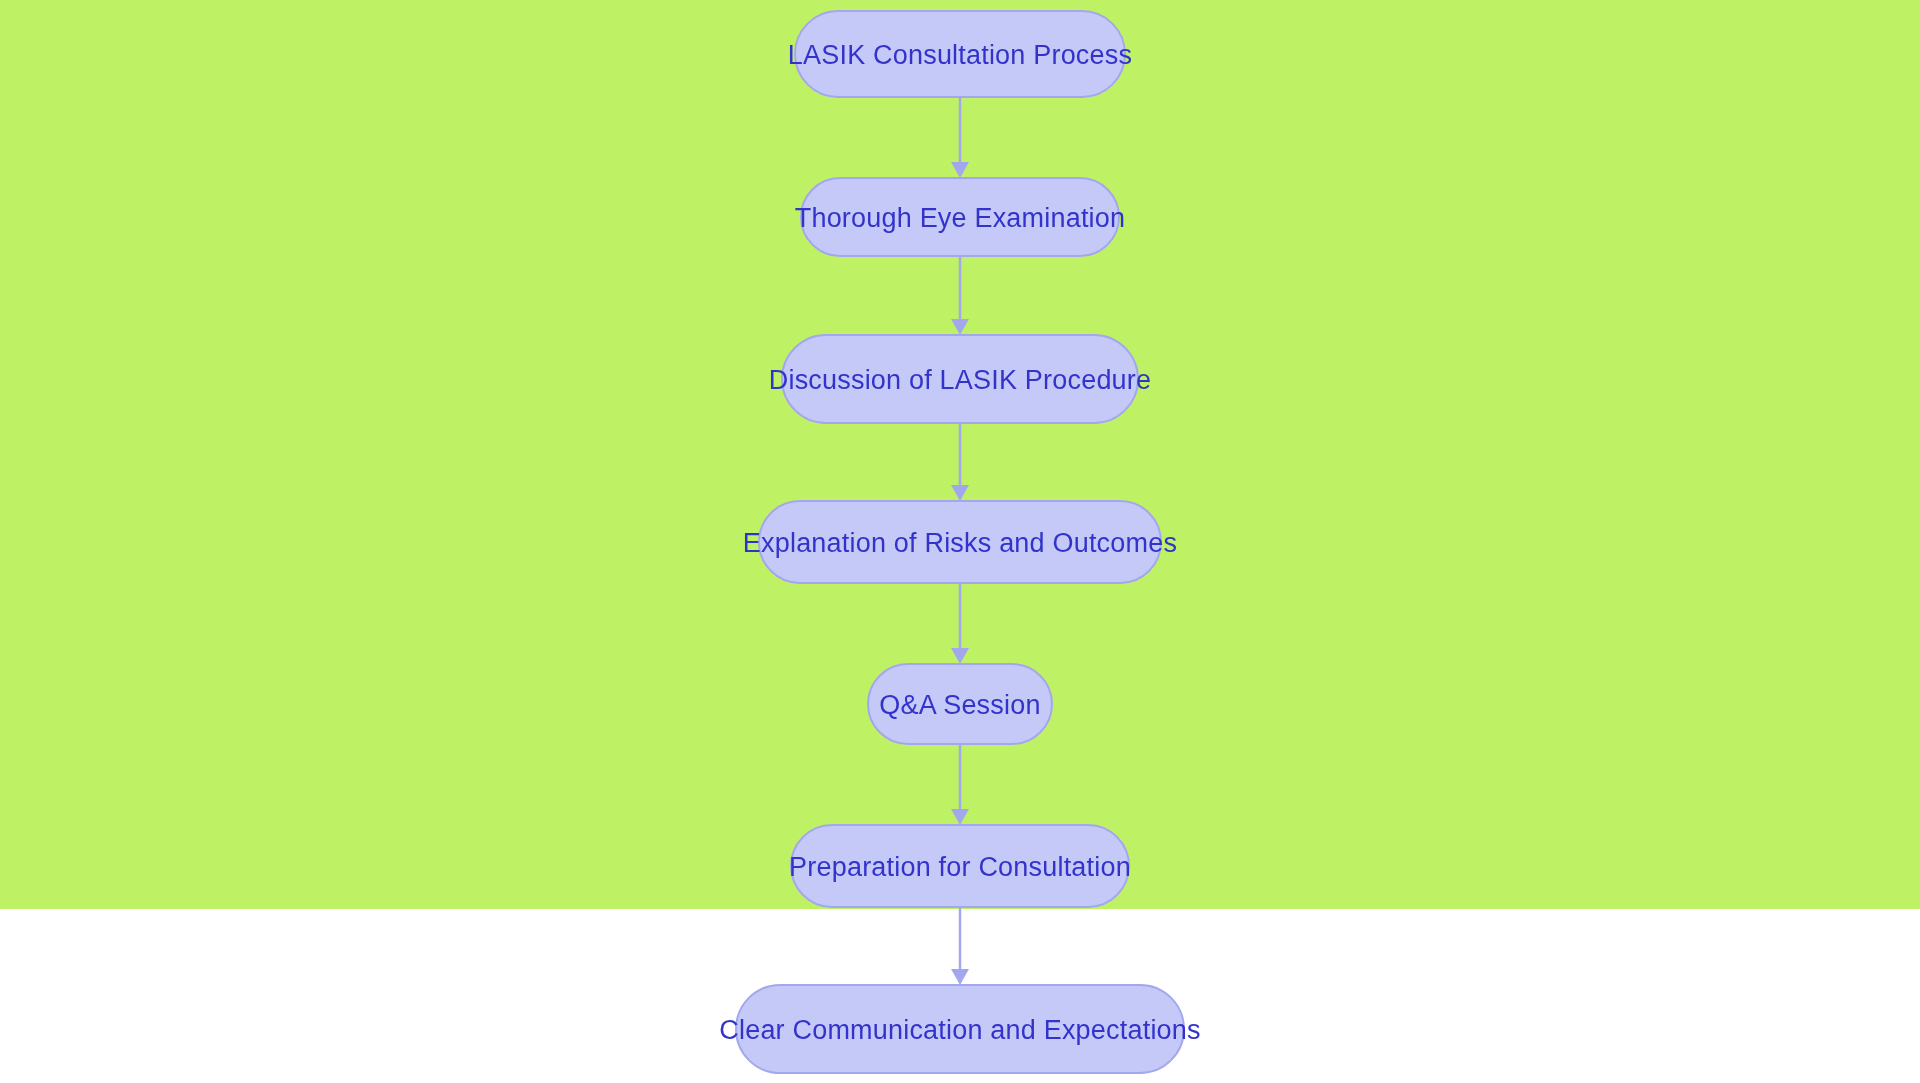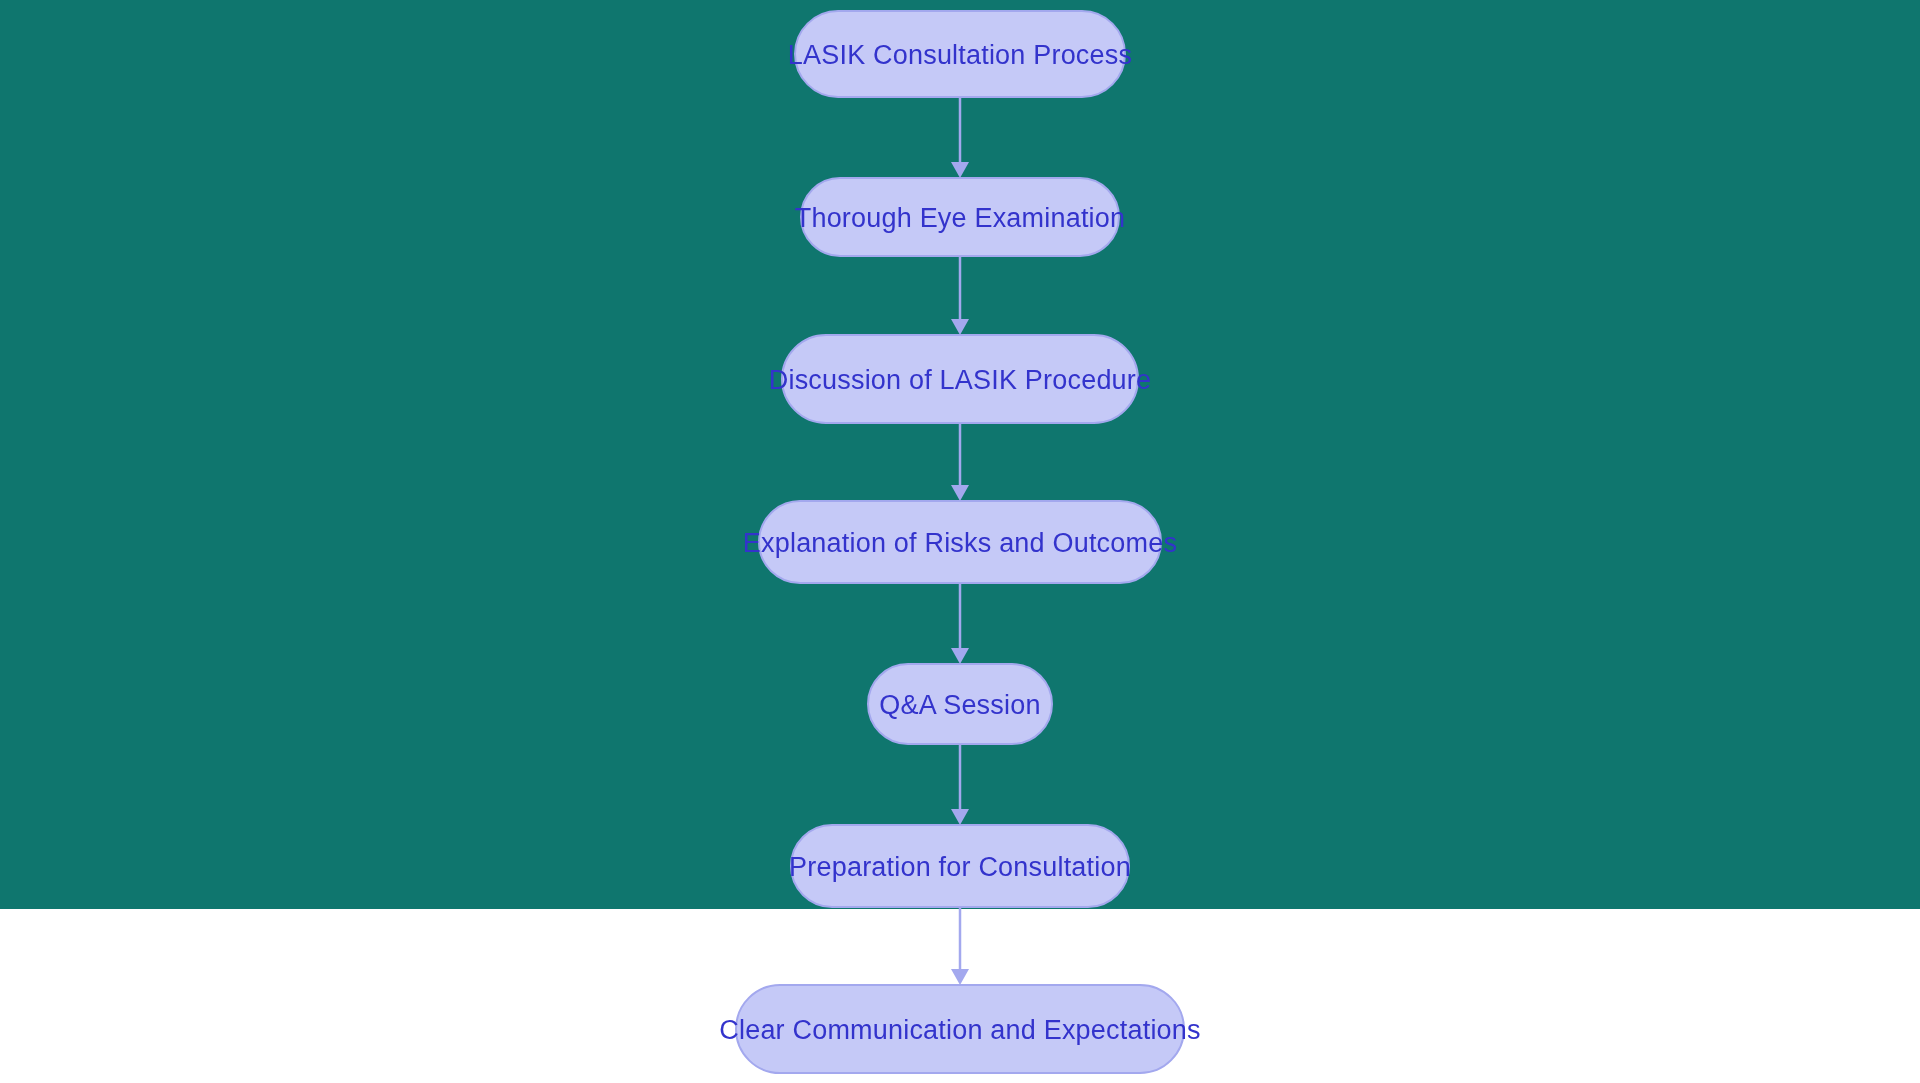--- a/index.html
+++ b/index.html
@@ -11,21 +11,21 @@
   body {
     width: 1920px;
     height: 1083px;
     overflow: hidden;
     font-family: "Liberation Sans", sans-serif;
   }
   #flow-root {
     position: relative;
     width: 1920px;
     height: 909px;
-    background: #0f766e;
+    background: #bef264;
   }
   #flow-svg {
     position: absolute;
     left: 0;
     top: 0;
     width: 1920px;
     height: 1083px;
     display: block;
   }
   .node-rect {

